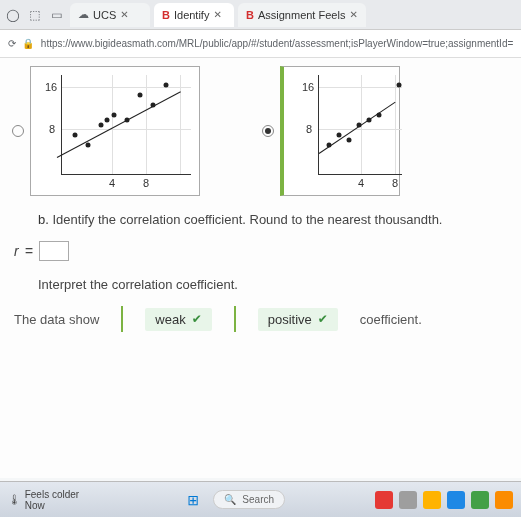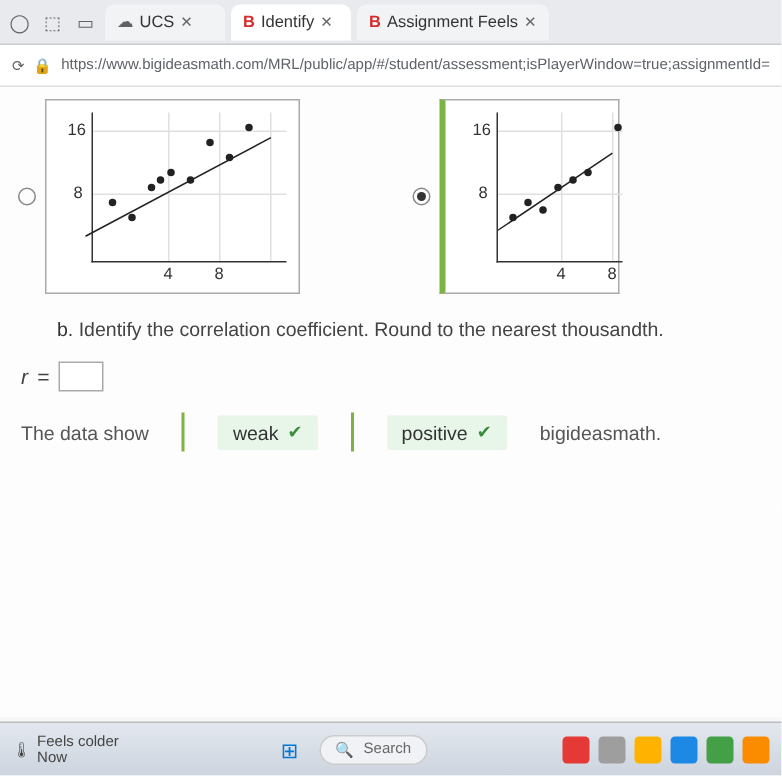--- a/index.html
+++ b/index.html
@@ -51,21 +51,21 @@
     .url { white-space:nowrap; overflow:hidden; }
     .content {
       padding: 8px 0 0 0;
       background: #fdfdfd;
       height: 420px;
       overflow: hidden;
     }
     .charts-row {
       display: flex;
       align-items: flex-start;
-      gap: 63px;
+      gap: 50px;
     }
     .chart-wrap { display:flex; align-items:center; gap:6px; }
     .radio { width:12px; height:12px; border:1px solid #888; border-radius:50%; margin-left:12px; display:flex; align-items:center; justify-content:center;}
     .radio.selected::after{content:"";width:6px;height:6px;background:#333;border-radius:50%;}
     .chart-box {
       border: 1px solid #aaa;
       background: #fff;
       position: relative;
     }
     .chart-left { width: 170px; height: 130px; }
@@ -184,34 +184,35 @@
     <span class="part-label">b.</span>
     <span>Identify the correlation coefficient. Round to the nearest thousandth.</span>
   </div>
 
   <div class="equation">
     <span>r</span>
     <span>=</span>
     <span class="input-box"></span>
   </div>
 
+  <div class="question-text">Interpret the correlation coefficient.</div>
 
   <div class="sentence">
     <span>The data show</span>
     <span class="divider"></span>
     <span class="answer-pill">
       <span>weak</span>
       <span class="check">✔</span>
     </span>
     <span class="divider"></span>
     <span class="answer-pill">
       <span>positive</span>
       <span class="check">✔</span>
     </span>
-    <span>bigideasmath.</span>
+    <span>coefficient.</span>
   </div>
 
 </div>
 
 <div class="taskbar">
   <div class="weather">
     <span>🌡</span>
     <div>
       <div>Feels colder</div>
       <div>Now</div>

